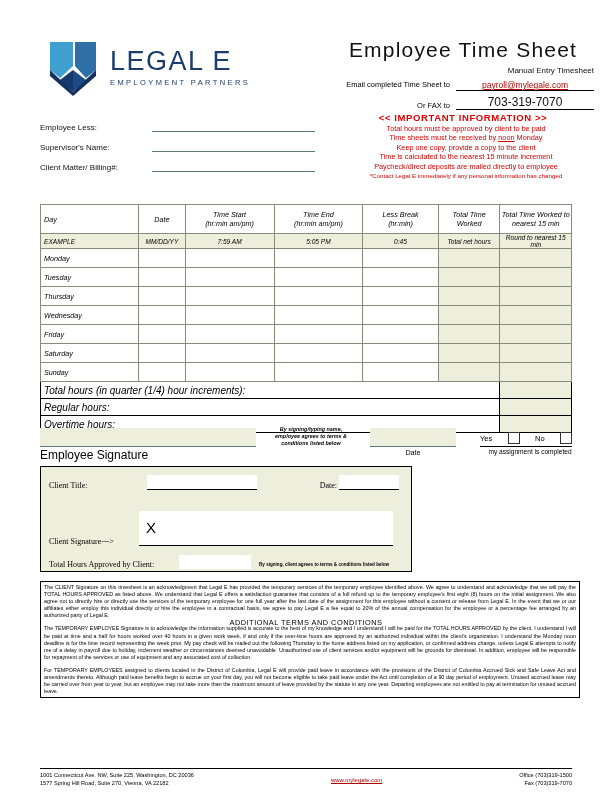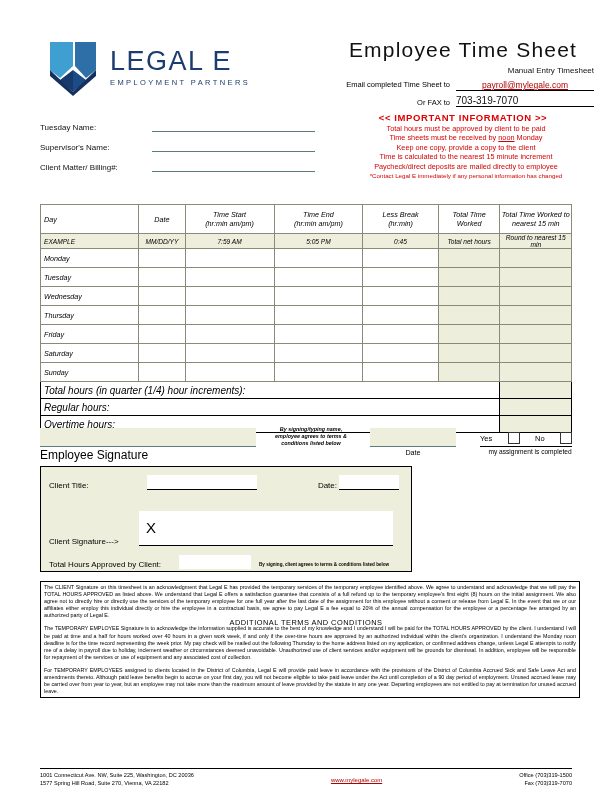--- a/index.html
+++ b/index.html
@@ -19,21 +19,21 @@
   .logo-sub{font-size:7.5px;letter-spacing:2.4px;color:#1c3d6e;margin-top:3px;}
 
   .title{position:absolute;left:332px;top:38px;width:262px;text-align:center;
          font-size:21px;letter-spacing:1.2px;color:#111;}
   .subtitle{position:absolute;left:332px;top:66px;width:262px;text-align:right;
             font-size:8px;color:#111;}
   .mailrow{position:absolute;left:332px;top:80px;width:262px;display:flex;}
   .mailrow2{position:absolute;left:332px;top:95px;width:262px;display:flex;align-items:flex-end;}
   .ml{width:118px;text-align:right;font-size:7.5px;padding-right:6px;}
   .mv{flex:1;font-size:8.5px;color:#b10000;text-decoration:underline;border-bottom:1px solid #000;text-align:center;}
-  .mv2{flex:1;font-size:10px;color:#111;border-bottom:1.4px solid #000;}
+  .mv2{flex:1;font-size:12px;color:#111;border-bottom:1.4px solid #000;text-align:center;}
 
   .important{position:absolute;left:332px;top:112px;width:262px;text-align:center;
              font-size:9.5px;font-weight:bold;color:#e00000;letter-spacing:.6px;}
   .notes{position:absolute;left:332px;top:124px;width:268px;}
   .notes div{font-size:7.3px;color:#d40000;text-align:center;line-height:9.4px;}
   .notes u{text-decoration:underline;}
   .notes .tiny{font-size:6.2px;}
 
   
   .fields{position:absolute;left:40px;top:112px;width:275px;}
@@ -64,21 +64,21 @@
   .datebox{position:absolute;left:330px;top:0;width:86px;height:18px;background:#eeeedc;border-bottom:1.6px solid #5d7a7d;}
   .datelab{position:absolute;left:330px;top:20px;width:86px;text-align:center;font-size:7.2px;}
   .yesno{position:absolute;left:440px;top:2px;width:92px;height:16px;display:flex;align-items:center;justify-content:space-between;border-bottom:1.4px solid #000;}
   .yn-l{font-size:7.5px;}
   .cbox{width:10px;height:10px;border:1px solid #333;background:#fff;}
   .yesno-cap{position:absolute;left:440px;top:20px;width:100px;font-size:6.6px;text-align:center;}
 
   
   .client{position:absolute;left:40px;top:466px;width:370px;height:104px;background:#eeeedc;border:1px solid #000;}
   .cr{position:absolute;display:flex;align-items:flex-end;}
-  .cl-lab{font-size:8px;}
+  .cl-lab{font-size:8px;font-family:Liberation Serif, serif;}
   .cl-line{border-bottom:1.6px solid #000;height:14px;background:#fff;}
   .xmark{position:absolute;left:105px;top:52px;font-size:15px;}
   .fineprint{position:absolute;font-size:4.6px;font-weight:bold;}
 
   .addterms{position:absolute;left:40px;top:570px;width:532px;text-align:center;font-size:7.4px;letter-spacing:.5px;margin-top:48px;}
 
   
   .terms{position:absolute;left:40px;top:581px;width:532px;border:1.4px solid #000;padding:2px 3px;}
   .terms p{margin:0 0 6px 0;font-size:5.35px;line-height:7.1px;text-align:justify;}
   .terms p:last-child{margin-bottom:0;}
@@ -130,21 +130,21 @@
       <div>Total hours must be approved by client to be paid</div>
       <div>Time sheets must be received by <u>noon</u> Monday</div>
       <div>Keep one copy, provide a copy to the client</div>
       <div>Time is calculated to the nearest 15 minute increment</div>
       <div>Paycheck/direct deposits are mailed directly to employee</div>
       <div class="tiny">*Contact Legal E immediately if any personal information has changed</div>
     </div>
 
     <div class="fields">
       <div class="frow">
-        <div class="flab">Tuesday Name:</div>
+        <div class="flab">Employee Less:</div>
         <div class="fline"></div>
       </div>
       <div class="frow">
         <div class="flab">Supervisor's Name:</div>
         <div class="fline"></div>
       </div>
       <div class="frow">
         <div class="flab">Client Matter/ Billing#:</div>
         <div class="fline"></div>
       </div>
@@ -201,30 +201,30 @@
       <tr class="drow">
         <td class="day">Tuesday</td>
         <td></td>
         <td></td>
         <td></td>
         <td></td>
         <td class="shade"></td>
         <td class="shade"></td>
       </tr>
       <tr class="drow">
+        <td class="day">Thursday</td>
+        <td></td>
+        <td></td>
+        <td></td>
+        <td></td>
+        <td class="shade"></td>
+        <td class="shade"></td>
+      </tr>
+      <tr class="drow">
         <td class="day">Wednesday</td>
-        <td></td>
-        <td></td>
-        <td></td>
-        <td></td>
-        <td class="shade"></td>
-        <td class="shade"></td>
-      </tr>
-      <tr class="drow">
-        <td class="day">Thursday</td>
         <td></td>
         <td></td>
         <td></td>
         <td></td>
         <td class="shade"></td>
         <td class="shade"></td>
       </tr>
       <tr class="drow">
         <td class="day">Friday</td>
         <td></td>

